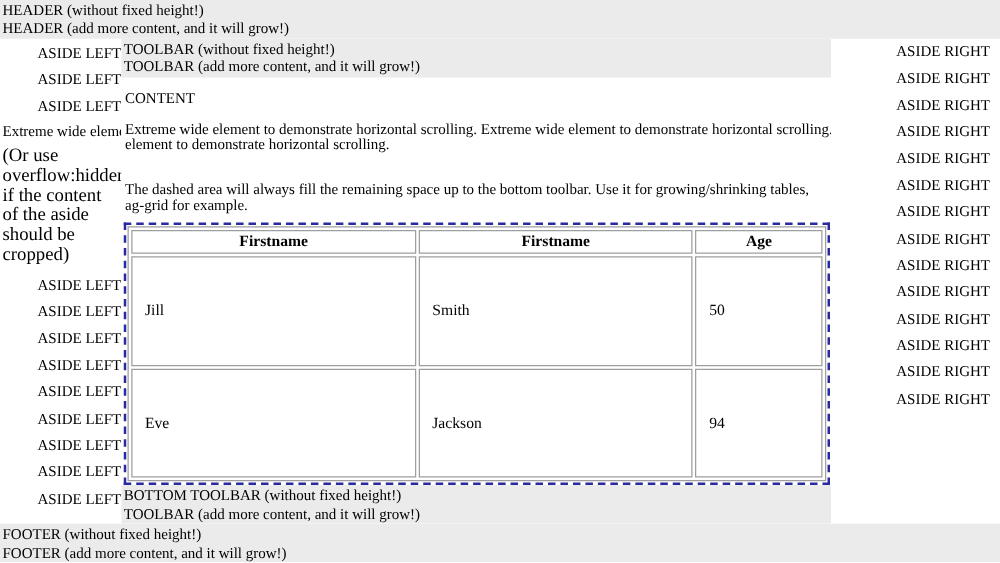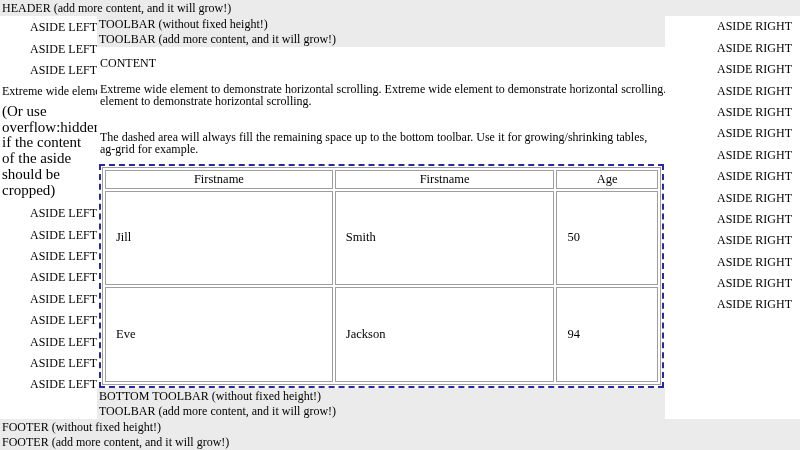--- a/index.html
+++ b/index.html
@@ -38,34 +38,35 @@
     box-sizing: border-box;
   }
   table.data-table {
     width: 100%; height: 100%;
     border-collapse: separate; border-spacing: 2px;
     border: 1px solid #9e9e9e;
     table-layout: fixed;
     font-size: 12.5px;
   }
   table.data-table th, table.data-table td { border: 1px solid #9e9e9e; overflow: hidden; }
-  table.data-table th { font-weight: normal; text-align: center; vertical-align: middle; }
+  table.data-table th { font-weight: bold; text-align: center; vertical-align: middle; }
   table.data-table td { text-align: left; vertical-align: middle; padding-left: 10px; margin-left: 44px; }
   tr.header-row { height: 34%; }
 
   .col-firstname { width: 41.5%; }
   .col-lastname  { width: 40%; }
   .col-age       { width: 18.5%; }
 </style>
 </head>
 <body>
 
 <div class="page">
 
   <div class="bar">
+    <div>HEADER (without fixed height!)</div>
     <div>HEADER (add more content, and it will grow!)</div>
   </div>
 
   <div class="middle">
 
     <div class="aside-left">
       <div>
         <div class="aside-item">ASIDE LEFT</div>
 
         <div class="aside-item">ASIDE LEFT</div>

